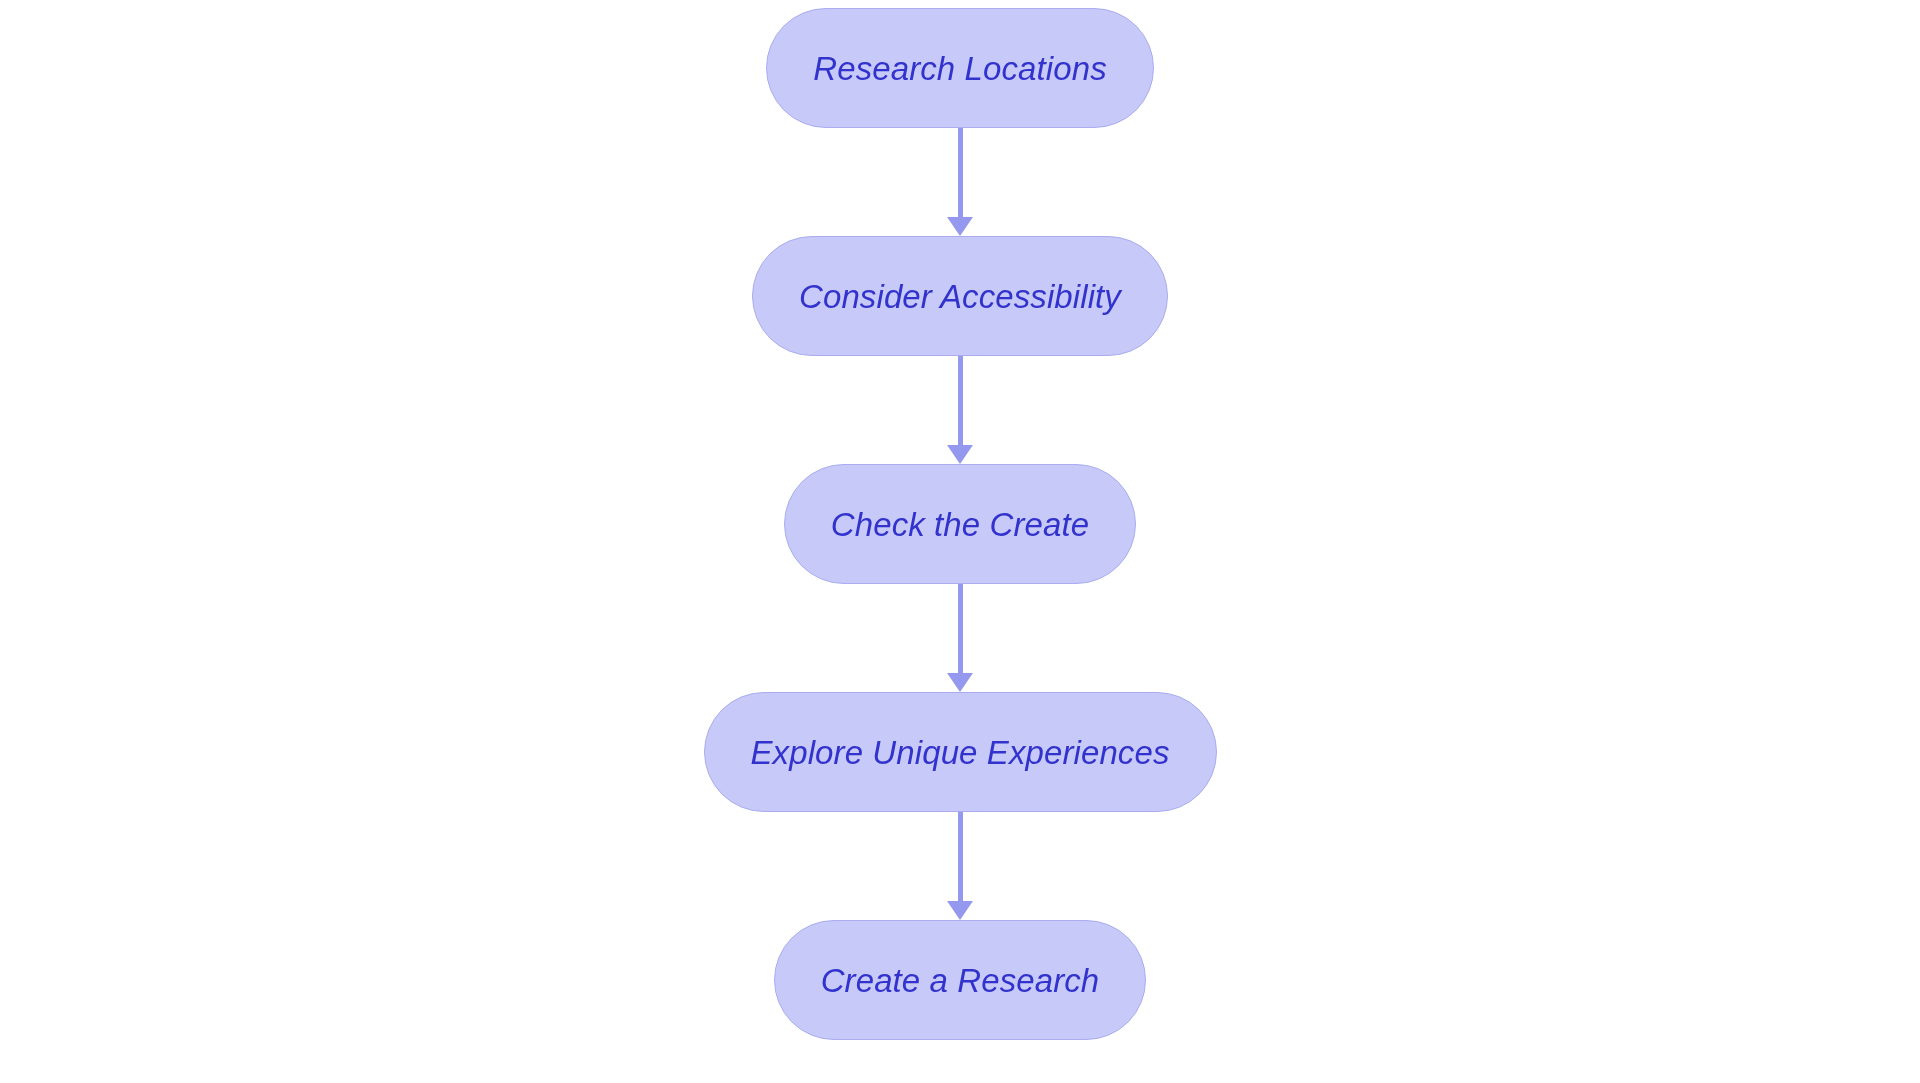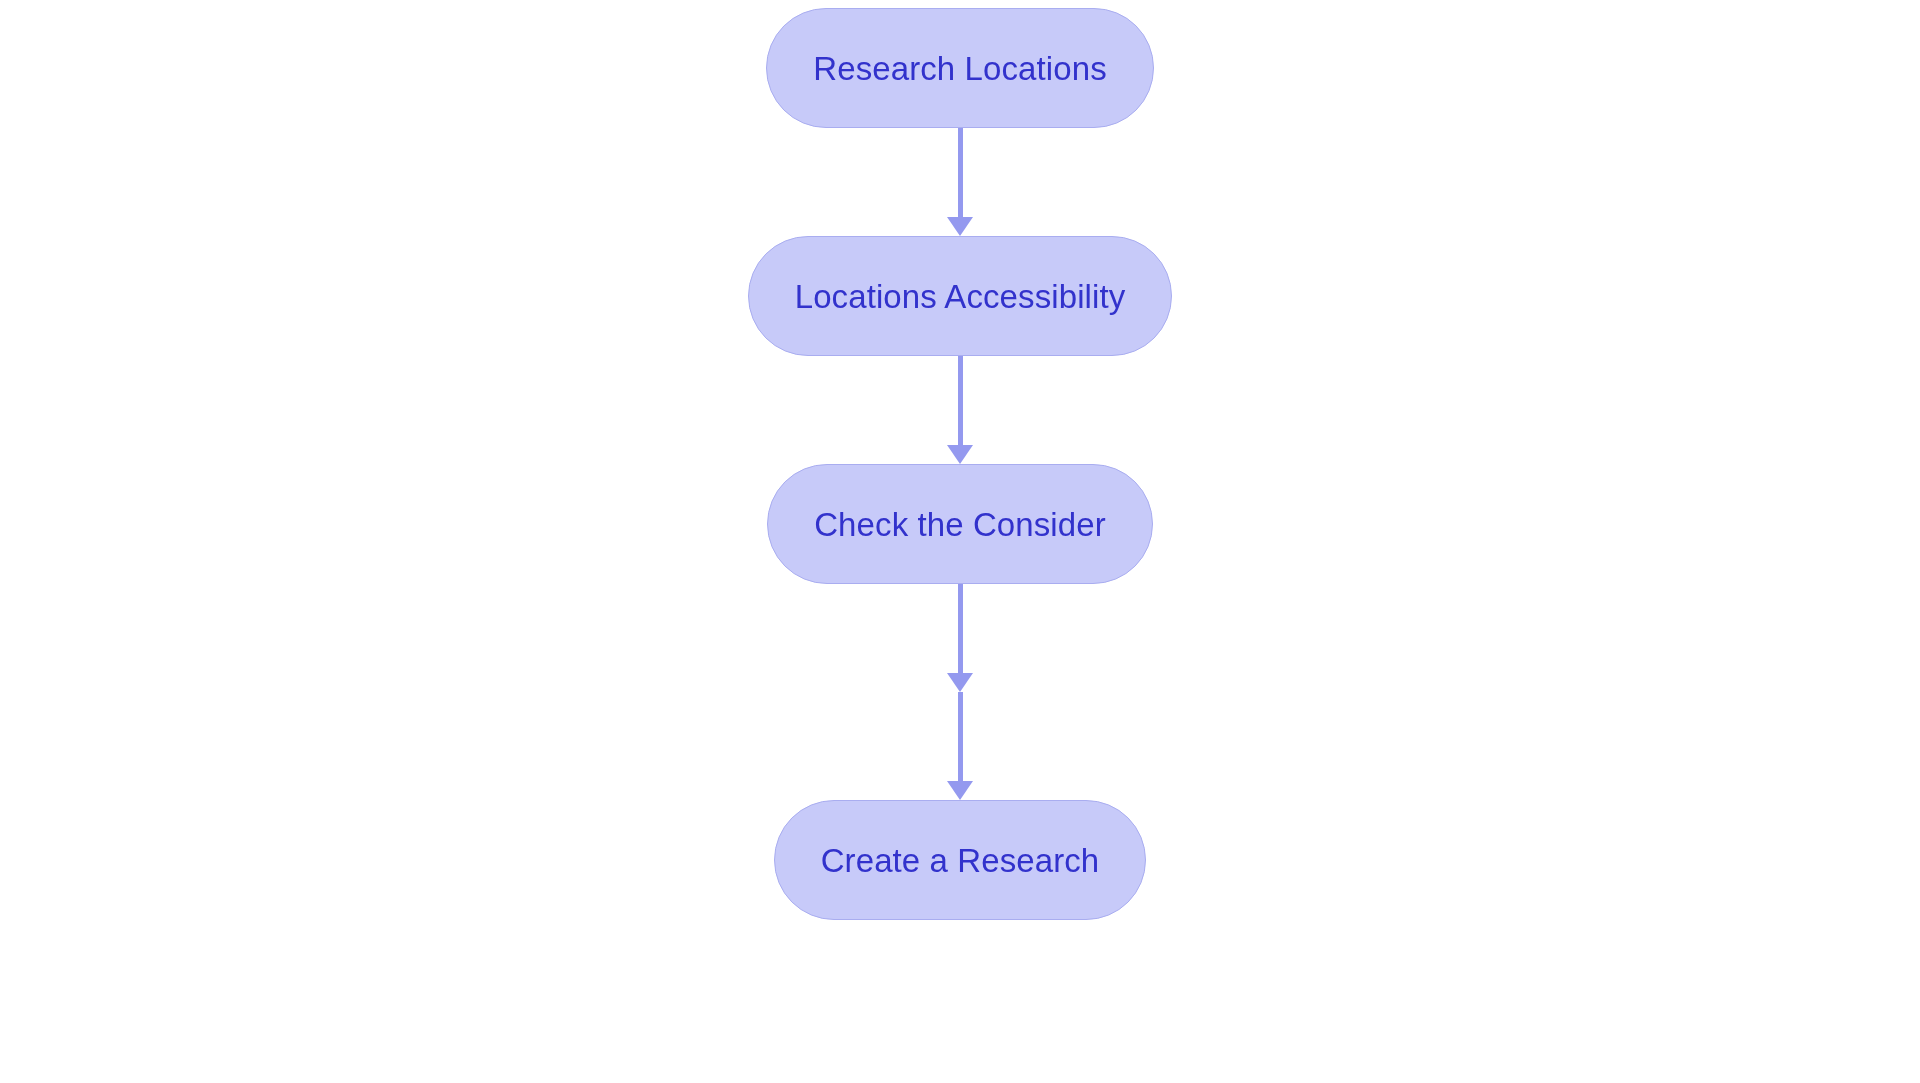--- a/index.html
+++ b/index.html
@@ -17,20 +17,21 @@
 
   #flow-canvas {
     position: relative;
     width: 1920px;
     height: 844px;
     background: #ffffff;
     display: flex;
     flex-direction: column;
     align-items: center;
     justify-content: flex-start;
+    font-style: italic;
   }
 
   .flow-column {
     display: flex;
     flex-direction: column;
     align-items: center;
     padding-top: 8px;
   }
 
   .node {
@@ -87,37 +88,40 @@
     <div class="node">
       <span class="node-label">Research Locations</span>
     </div>
 
     <div class="connector">
       <div class="connector-line"></div>
       <div class="connector-arrowhead"></div>
     </div>
 
     <div class="node">
-      <span class="node-label">Locations Accessibility</span>
+      <span class="node-label">Consider Accessibility</span>
     </div>
 
     <div class="connector">
       <div class="connector-line"></div>
       <div class="connector-arrowhead"></div>
     </div>
 
     <div class="node">
-      <span class="node-label">Check the Consider</span>
+      <span class="node-label">Check the Create</span>
     </div>
 
     <div class="connector">
       <div class="connector-line"></div>
       <div class="connector-arrowhead"></div>
     </div>
 
+    <div class="node">
+      <span class="node-label">Explore Unique Experiences</span>
+    </div>
 
     <div class="connector">
       <div class="connector-line"></div>
       <div class="connector-arrowhead"></div>
     </div>
 
     <div class="node">
       <span class="node-label">Create a Research</span>
     </div>
 

